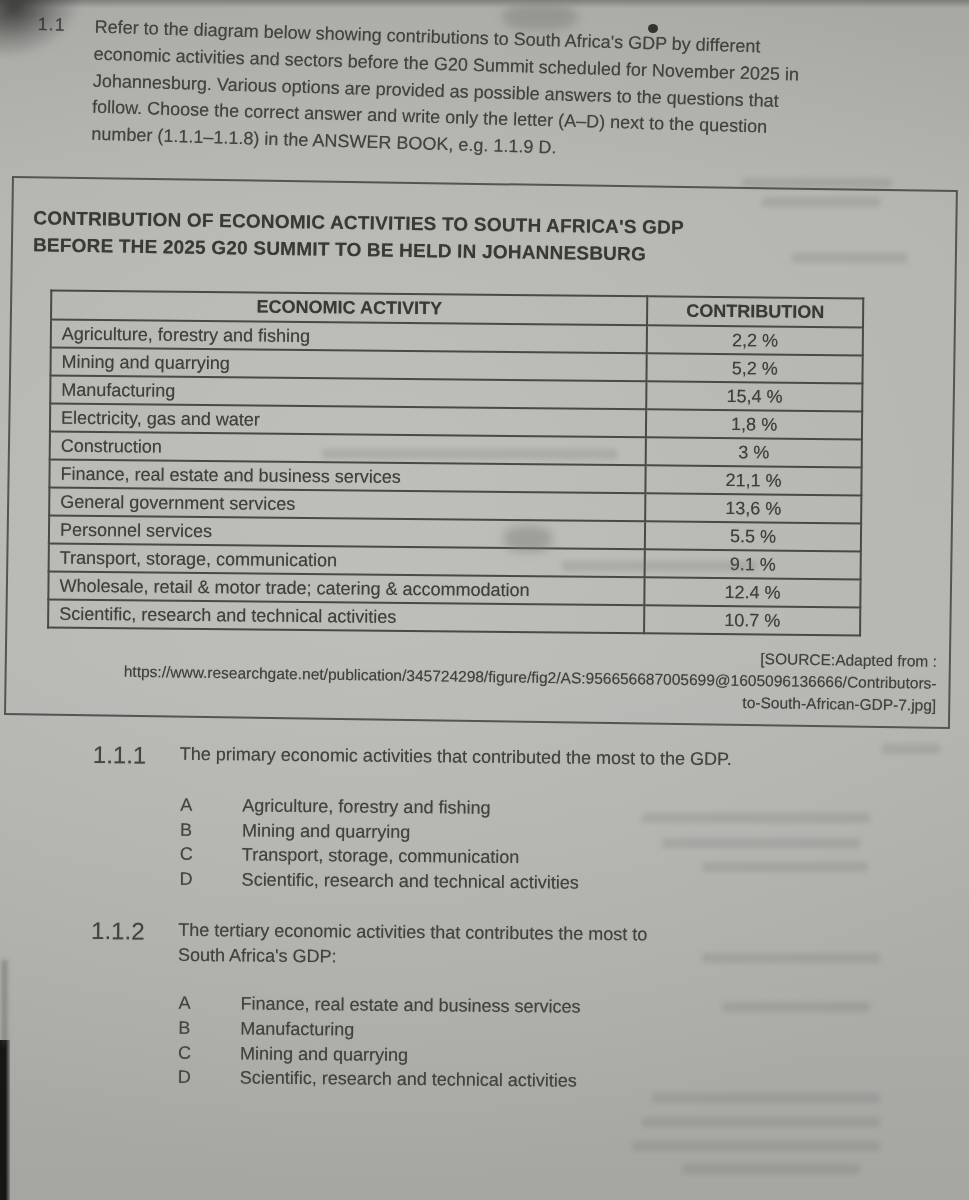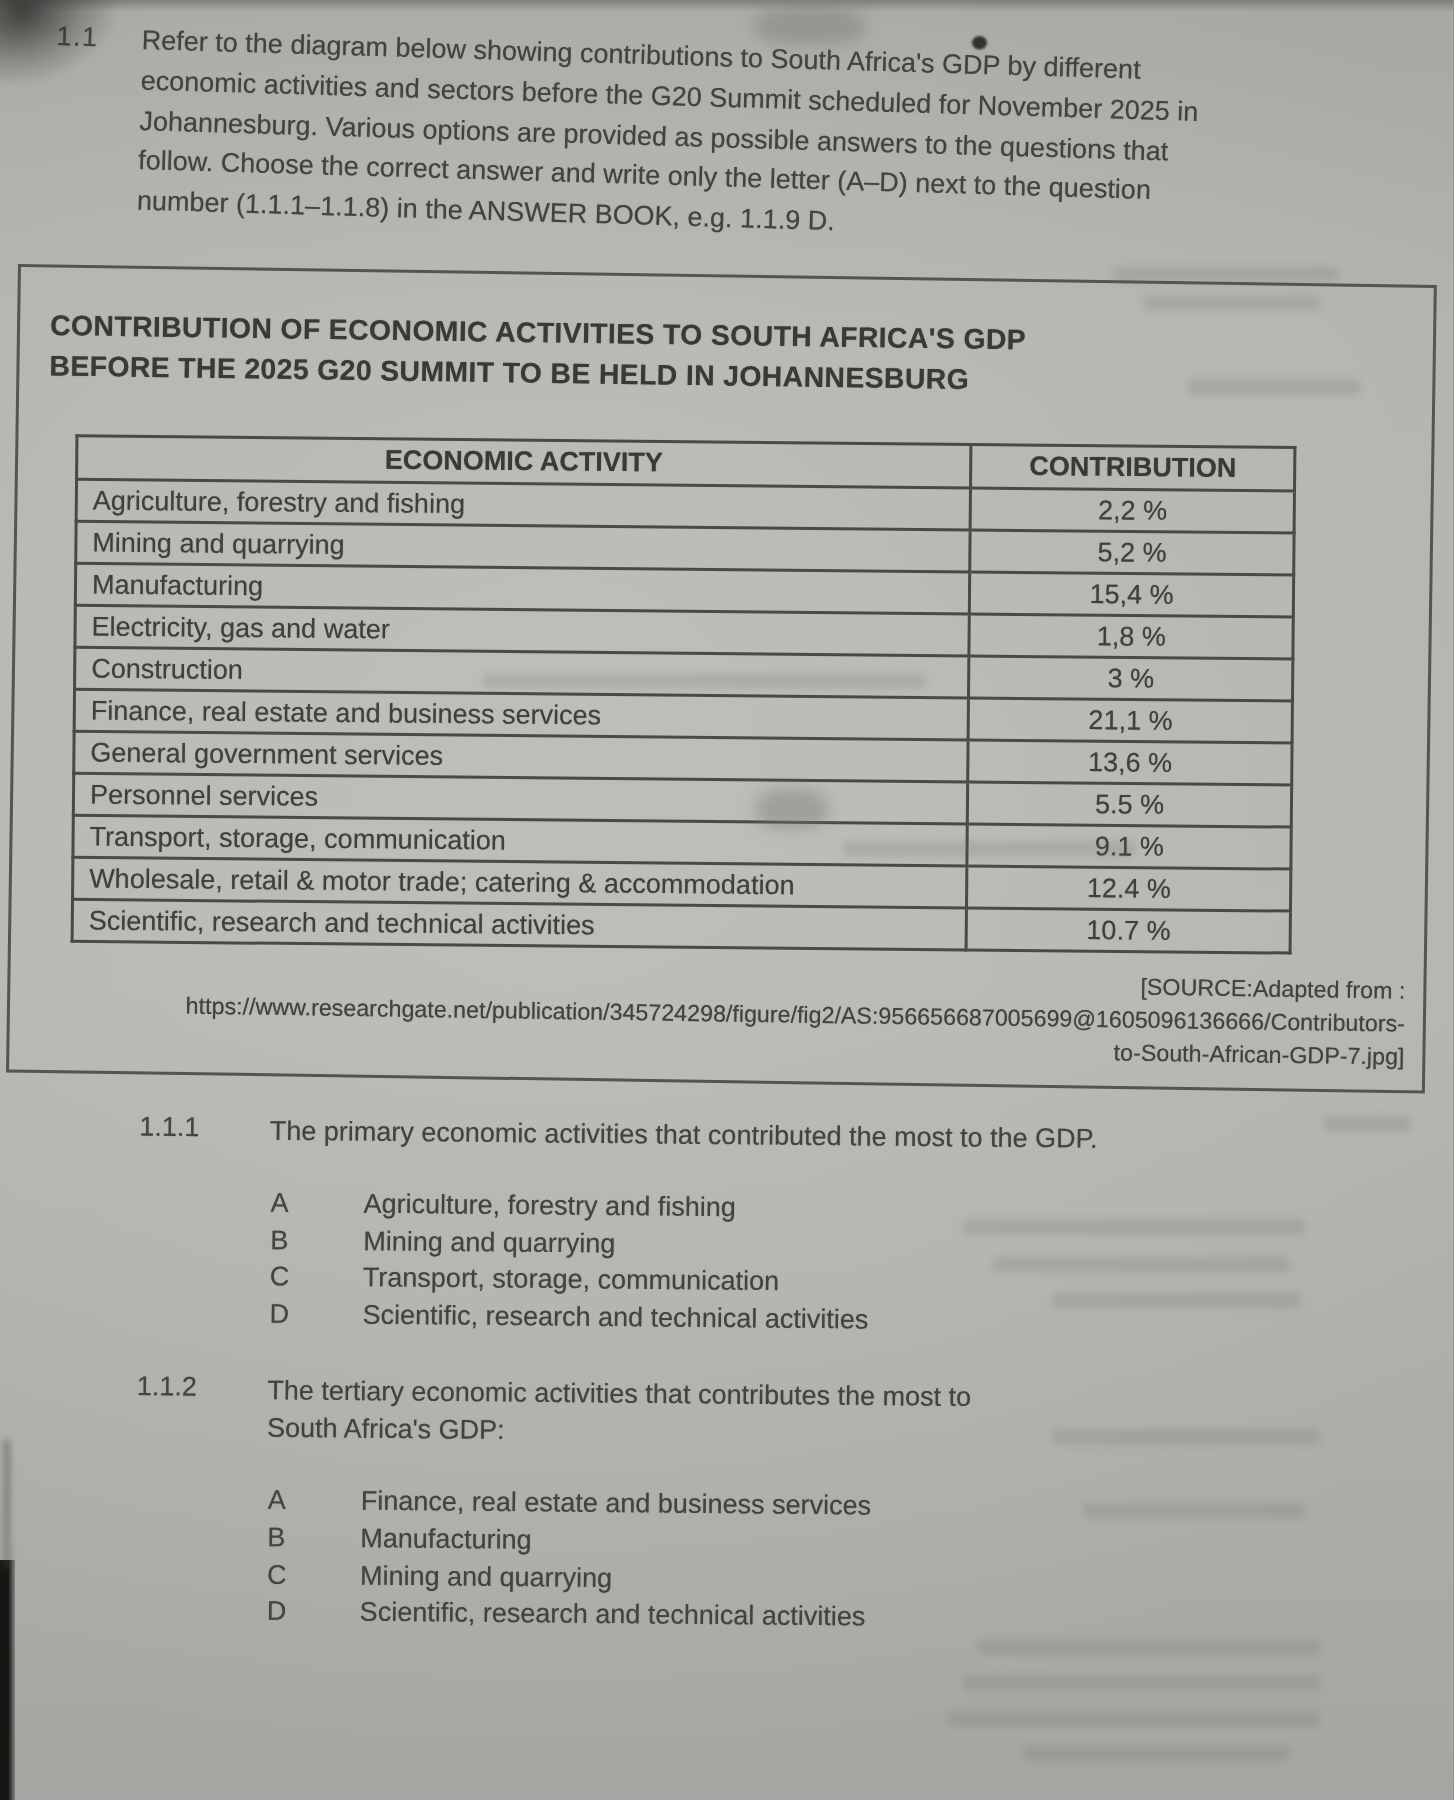--- a/index.html
+++ b/index.html
@@ -36,21 +36,21 @@
   table.gdp td{font-size:18px;color:#403f3a;height:28px;}
   td.act{padding-left:10px;width:598px;}
   td.val, th.valh{width:216px;text-align:center;}
   .source{margin-top:9px;text-align:right;font-size:15.5px;line-height:22px;
     white-space:pre-line;color:#42413c;padding-right:2px;}
 
   
   .sec-questions{position:absolute;left:93px;top:741px;width:830px;
     transform:rotate(0.55deg);transform-origin:0 0;}
   .q-row{display:flex;}
-  .q-num{width:87px;font-size:18px;color:#45443f;}
+  .q-num{width:87px;font-size:24px;color:#45443f;}
   .q-text{font-size:18px;line-height:25px;white-space:pre-line;color:#43423d;width:700px;}
   .options{margin-left:88px;margin-top:23px;}
   .option{display:flex;line-height:24.6px;}
   .opt-letter{width:62px;font-size:18px;color:#45443f;}
   .opt-text{font-size:18px;color:#43423d;}
   .q-block2{margin-top:27px;}
 
   
   .artifact{position:absolute;pointer-events:none;}
   .corner-smudge{left:-20px;top:-24px;width:105px;height:78px;

